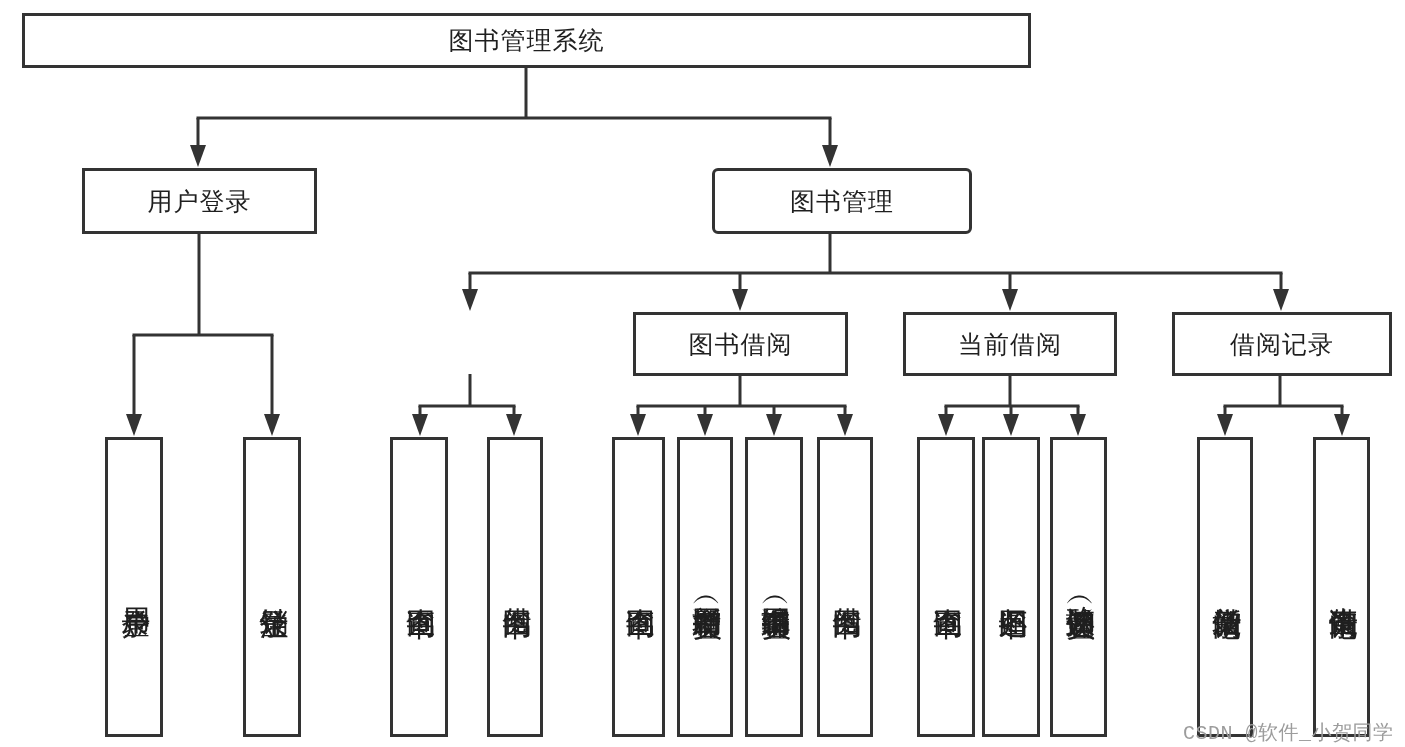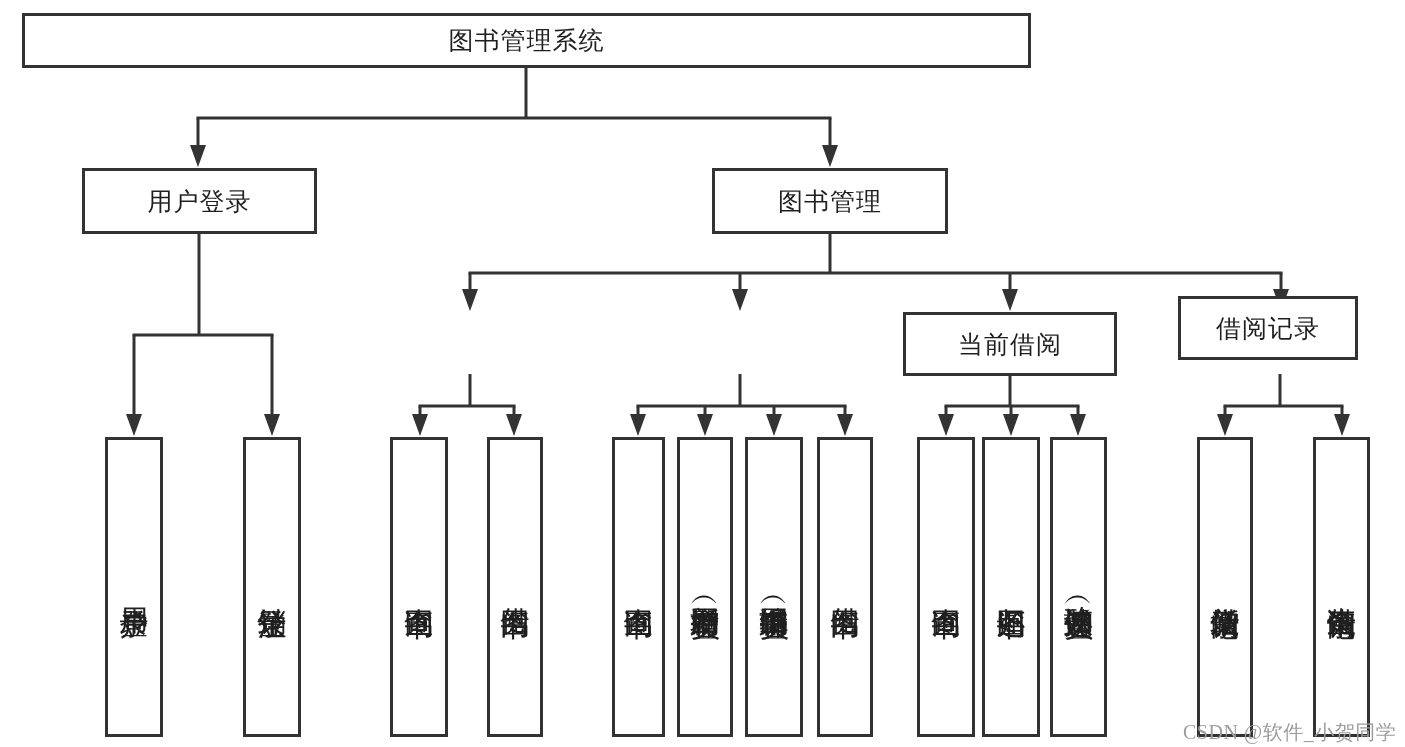--- a/index.html
+++ b/index.html
@@ -1,20 +1,20 @@
 <!DOCTYPE html>
 <html><head>
 <meta charset="utf-8">
 <style>
   html,body{margin:0;padding:0;background:#fff;}
   .stage{
     position:relative;
     width:1405px;height:747px;
     background:var(--bg,#ffffff);
-    font-family:Liberation Serif, serif;
+    font-family:Liberation Mono, monospace;
     color:var(--text,#222);
     overflow:hidden;
     text-align:center;
   }
   .connectors{position:absolute;left:0;top:0;z-index:1;}
   .connectors line{stroke:var(--line,#333);stroke-width:3;}
   .connectors polygon{fill:var(--line,#333);}
   .node{
     position:absolute;
     box-sizing:border-box;
@@ -118,24 +118,25 @@
       <line x1="1225" y1="406" x2="1225" y2="416"></line>
       <polygon points="1217,414 1233,414 1225,436"></polygon>
       <line x1="1342" y1="406" x2="1342" y2="416"></line>
       <polygon points="1334,414 1350,414 1342,436"></polygon>
     </g>
   </svg>
 
   <div class="node hbox" style="left:22px;top:13px;width:1009px;height:55px;">图书管理系统</div>
 
   <div class="node hbox" style="left:82px;top:168px;width:235px;height:66px;">用户登录</div>
-  <div class="node hbox" style="left:712px;top:168px;width:236px;height:66px;">图书管理</div>
+  <div class="node hbox" style="left:712px;top:168px;width:260px;height:66px;border-radius:6px;">图书管理</div>
 
+  <div class="node hbox" style="left:633px;top:312px;width:215px;height:64px;">图书借阅</div>
   <div class="node hbox" style="left:903px;top:312px;width:214px;height:64px;">当前借阅</div>
-  <div class="node hbox" style="left:1172px;top:296px;width:180px;height:64px;margin-left:6px;">借阅记录</div>
+  <div class="node hbox" style="left:1172px;top:312px;width:220px;height:64px;">借阅记录</div>
 
   <div class="node vbox" style="left:105px;top:437px;width:58px;height:300px;">
     <span>用户登录</span>
   </div>
   <div class="node vbox" style="left:243px;top:437px;width:58px;height:300px;">
     <span>注销登录</span>
   </div>
 
   <div class="node vbox" style="left:390px;top:437px;width:58px;height:300px;">
     <span>查询图书</span>

